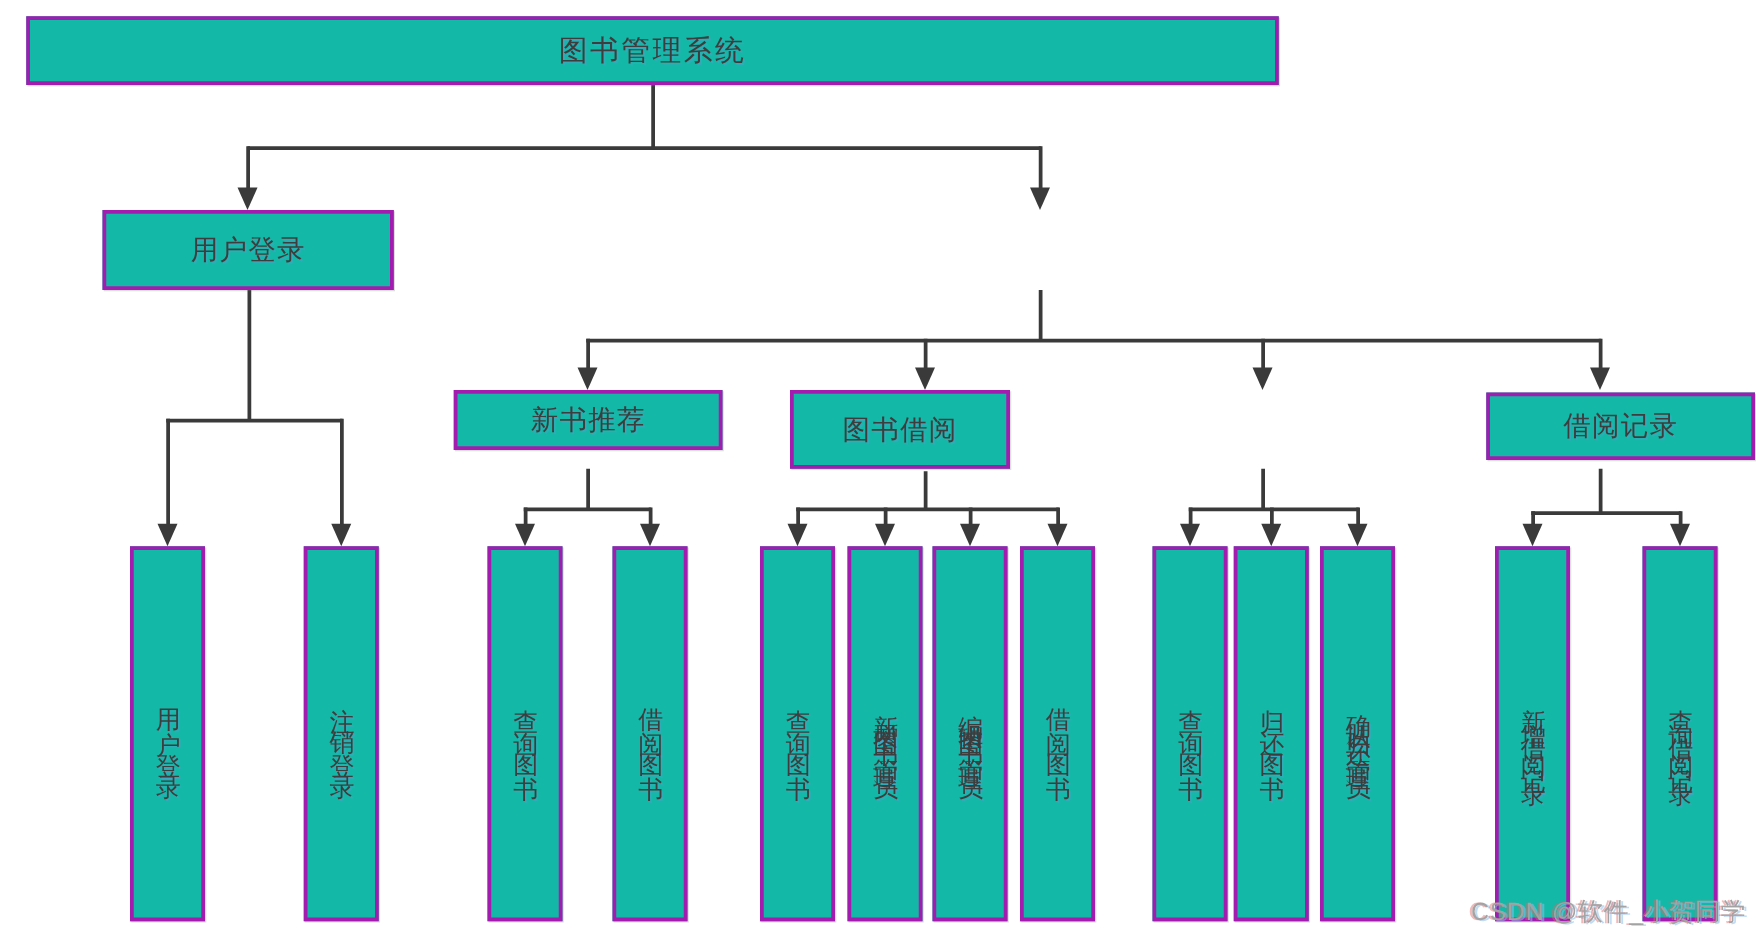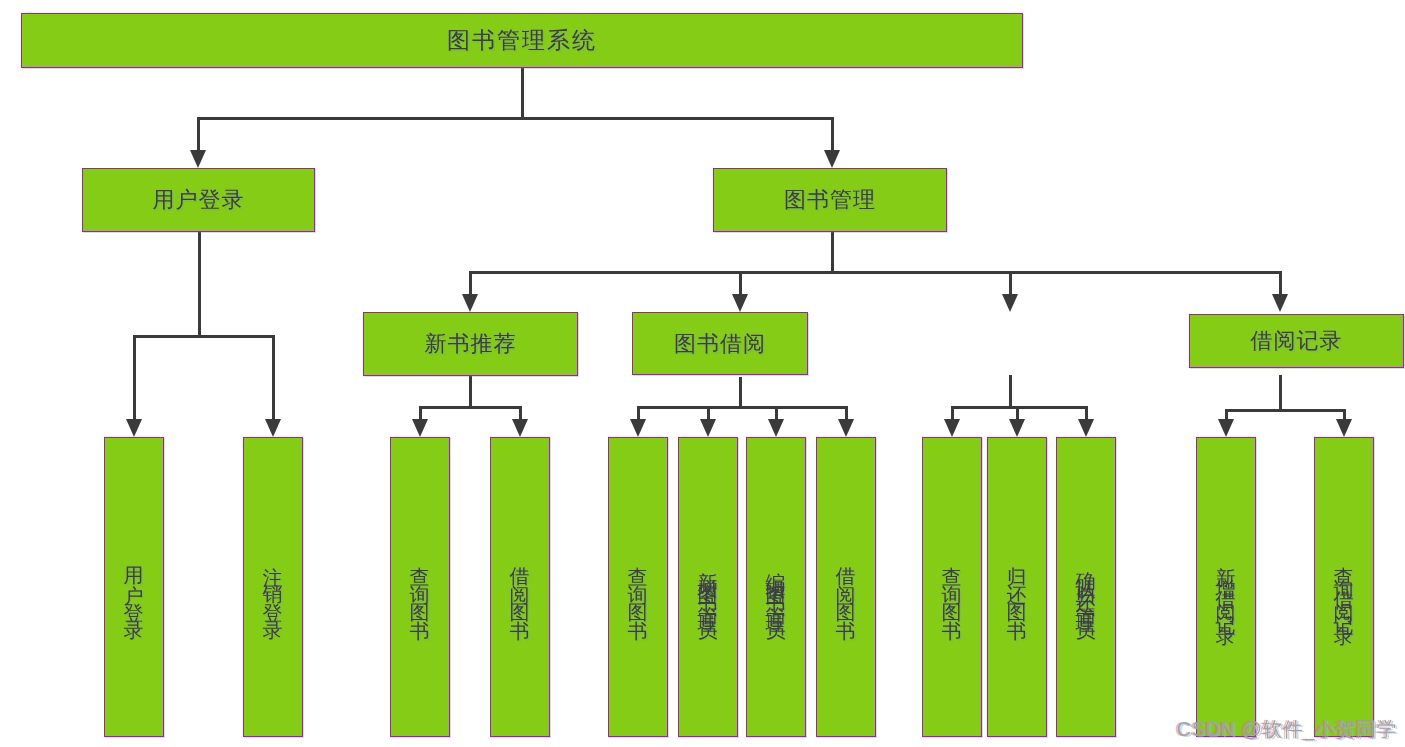--- a/index.html
+++ b/index.html
@@ -6,22 +6,22 @@
   #stage{
     position:relative;
     width:1405px;height:747px;
     background:#ffffff;
     font-family:"Liberation Sans", sans-serif;
     overflow:hidden;
   }
   .node{
     position:absolute;
     box-sizing:border-box;
-    border:1px solid #a21caf;
-    background:#84cc16;
+    border:3px solid #a21caf;
+    background:#14b8a6;
     display:flex;
     align-items:center;
     justify-content:center;
     color:#3d3d3d;
     box-shadow:1px 1px 0 rgba(120,120,120,0.25);
     z-index:2;
   }
   .node .lbl{
     text-shadow:1.5px 1.5px 0 rgba(110,150,230,0.30);
     white-space:nowrap;
@@ -60,25 +60,22 @@
 
 <div id="stage">
 
   <div class="node" style="left:21px;top:13px;width:1002px;height:55px;">
     <span class="lbl root-lbl">图书管理系统</span>
   </div>
 
   <div class="node" style="left:82px;top:168px;width:233px;height:64px;">
     <span class="lbl mid-lbl">用户登录</span>
   </div>
-  <div class="node" style="left:713px;top:168px;width:234px;height:64px;">
-    <span class="lbl mid-lbl">图书管理</span>
-  </div>
 
-  <div class="node" style="left:363px;top:312px;width:215px;height:64px;">
+  <div class="node" style="left:363px;top:312px;width:215px;height:48px;">
     <span class="lbl mid-lbl">新书推荐</span>
   </div>
   <div class="node" style="left:632px;top:312px;width:176px;height:63px;">
     <span class="lbl mid-lbl">图书借阅</span>
   </div>
   <div class="node" style="left:1173px;top:314px;width:215px;height:54px;margin-left:16px;">
     <span class="lbl mid-lbl">借阅记录</span>
   </div>
 
   <div class="node" style="left:104px;top:437px;width:60px;height:300px;">

